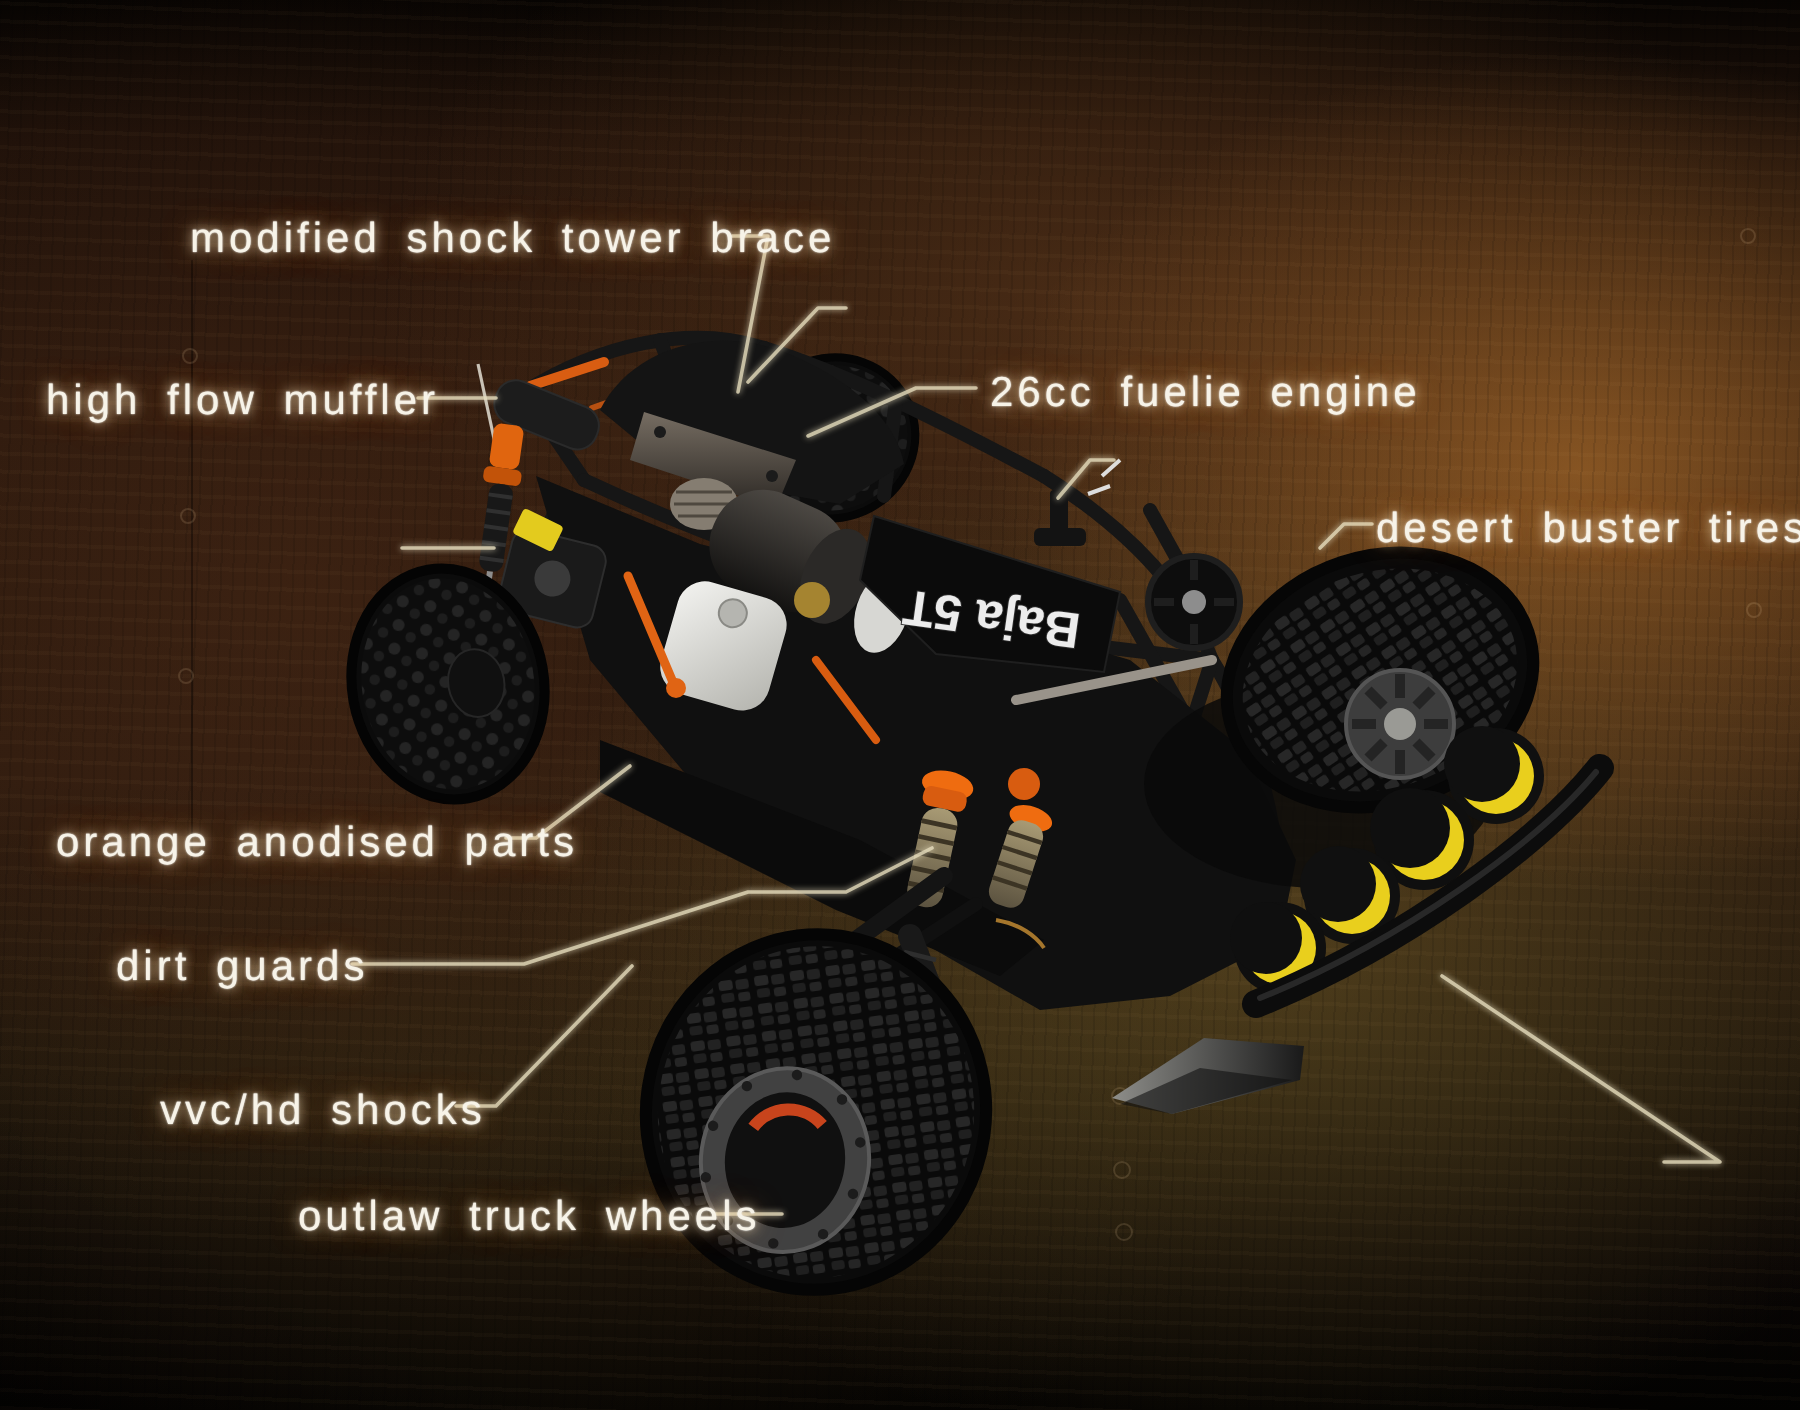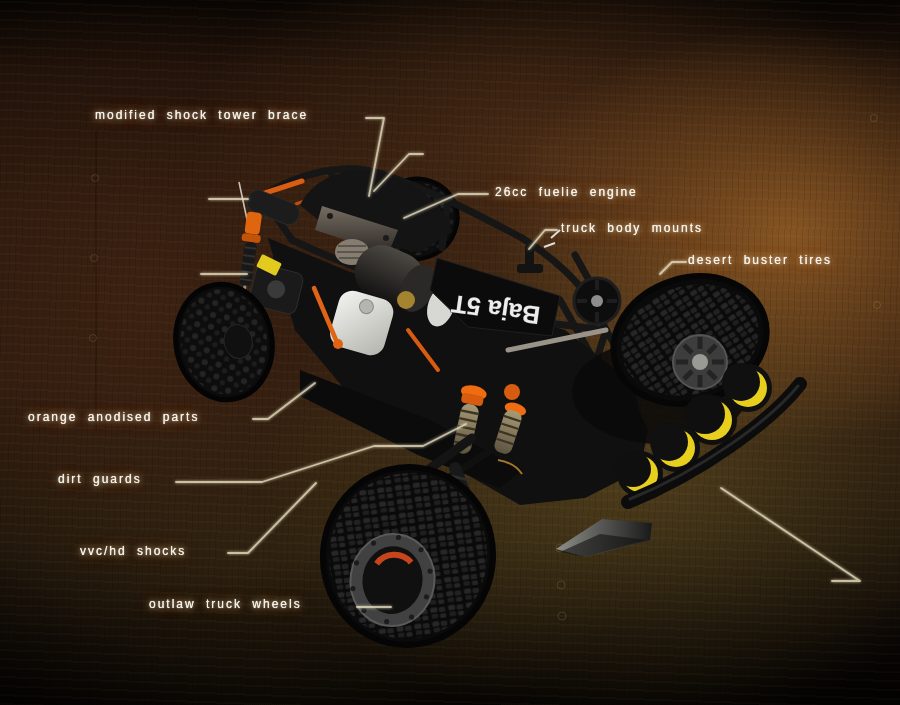--- a/index.html
+++ b/index.html
@@ -19,21 +19,21 @@
     background:
       repeating-linear-gradient(92deg, rgba(0,0,0,.10) 0 1px, rgba(0,0,0,0) 1px 6px),
       repeating-linear-gradient(2deg, rgba(255,200,130,.028) 0 2px, rgba(0,0,0,0) 2px 9px);
   }
   #stage::after{ 
     content:"";position:absolute;inset:0;pointer-events:none;
     background:radial-gradient(120% 105% at 52% 42%, rgba(0,0,0,0) 55%, rgba(0,0,0,.55) 88%, rgba(0,0,0,.8) 100%);
   }
   .callout{
     position:absolute;white-space:nowrap;z-index:5;
-    font-size:12px;letter-spacing:2px;word-spacing:5px;text-transform:lowercase;
+    font-size:21px;letter-spacing:2px;word-spacing:5px;text-transform:lowercase;
     color:#f7f3e8;
     text-shadow:0 0 1px #ffffff,0 0 6px rgba(255,238,200,.85),0 0 14px rgba(255,170,80,.5);
   }
   svg{position:absolute;left:0;top:0;z-index:2;}
   #leaders{z-index:4;}
 </style>
 </head>
 <body>
 
 <div id="stage">
@@ -310,21 +310,21 @@
       <polyline points="686,262 672,262 660,274"></polyline>
       <polyline points="253,419 268,419 315,383"></polyline>
       <polyline points="176,482 262,482 374,446 423,446 466,424"></polyline>
       <polyline points="228,553 248,553 316,483"></polyline>
       <polyline points="357,607 391,607"></polyline>
       <polyline points="832,581 860,581 721,488"></polyline>
     </g>
   </svg>
 
   <div class="callout" style="left:95px;top:108px">modified shock tower brace</div>
+  <div class="callout" style="left:23px;top:189px">high flow muffler</div>
   <div class="callout" style="left:495px;top:185px">26cc fuelie engine</div>
-  <div class="callout" style="left:561px;top:221px">truck body mounts</div>
   <div class="callout" style="left:688px;top:253px">desert buster tires</div>
   <div class="callout" style="left:28px;top:410px">orange anodised parts</div>
   <div class="callout" style="left:58px;top:472px">dirt guards</div>
   <div class="callout" style="left:80px;top:544px">vvc/hd shocks</div>
   <div class="callout" style="left:149px;top:597px">outlaw truck wheels</div>
 
 </div>
 
 </body></html>

